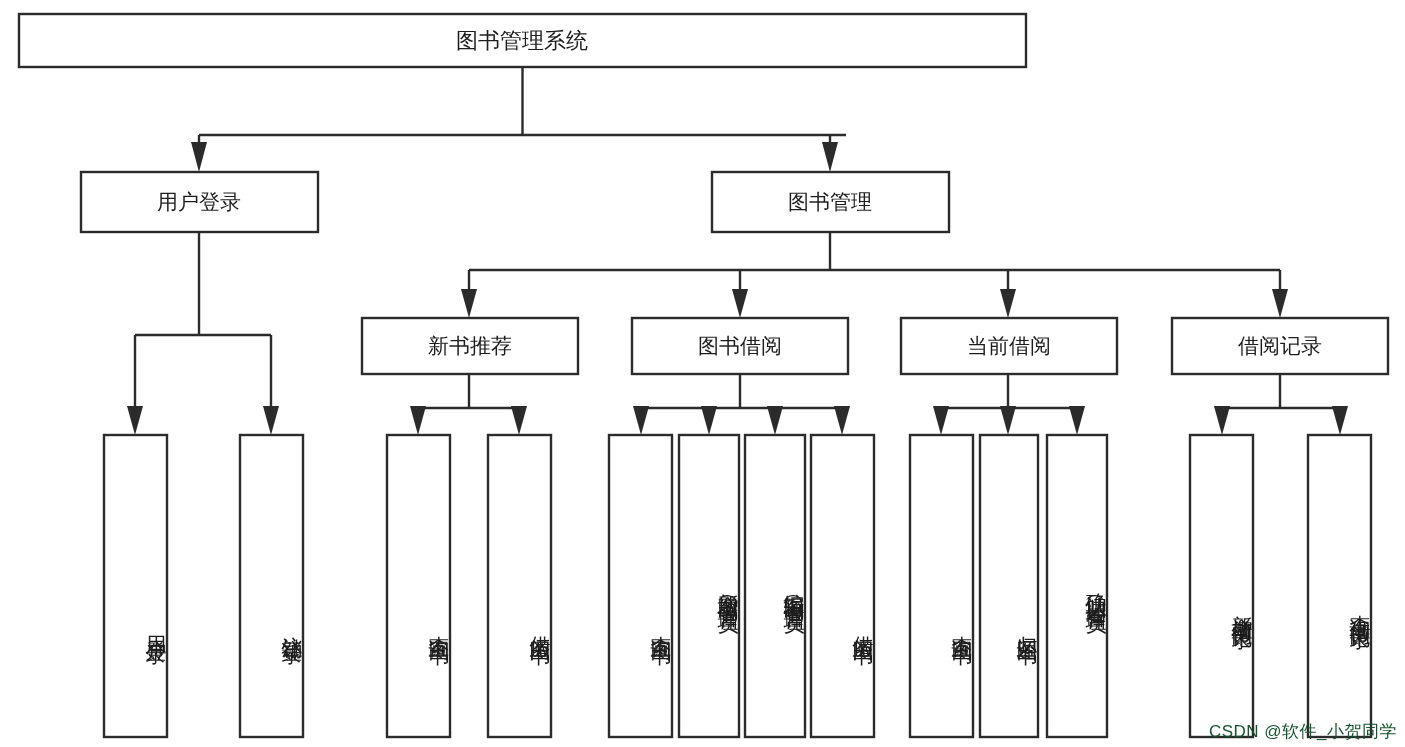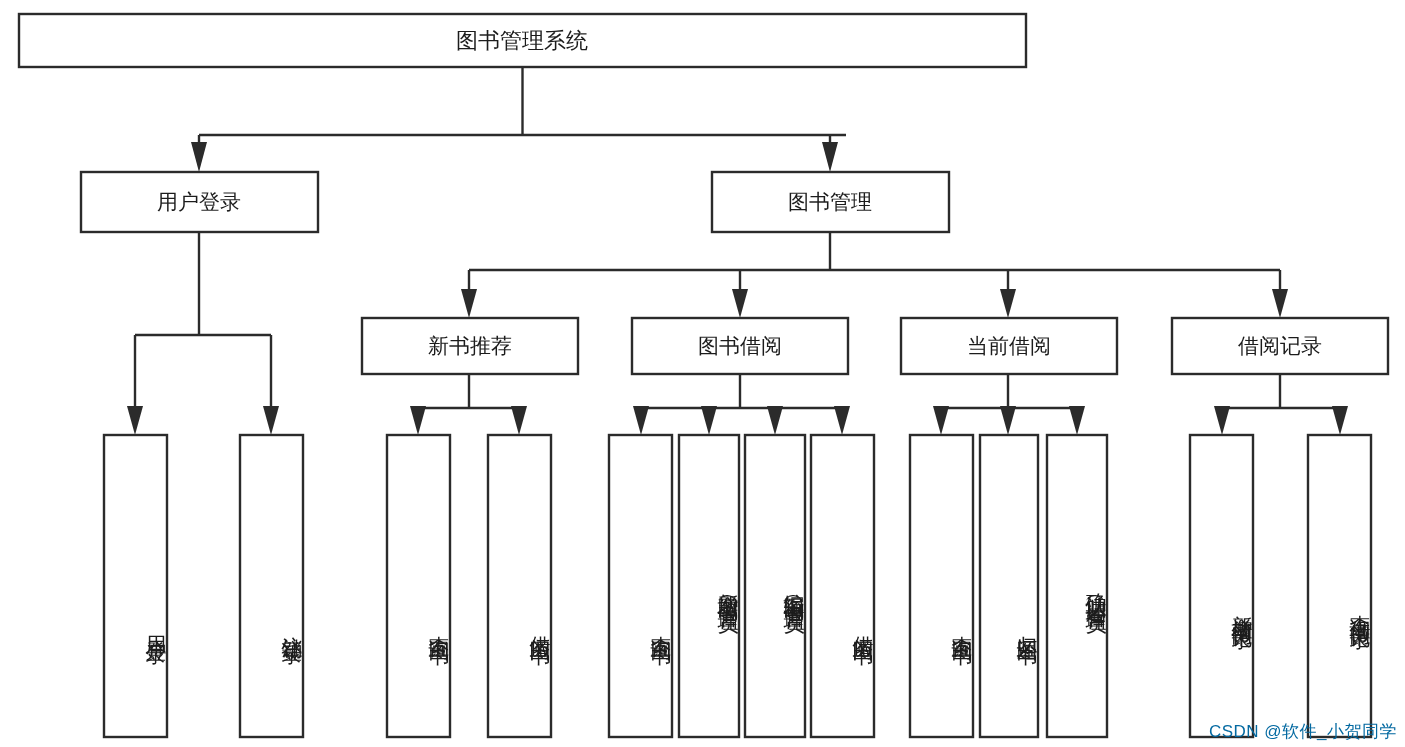--- a/index.html
+++ b/index.html
@@ -66,21 +66,21 @@
     align-items: flex-start;
     justify-content: center;
     pointer-events: none;
   }
   .watermark {
     position: absolute;
     right: 8px;
     bottom: 4px;
     font-family: "Liberation Sans", "DejaVu Sans", sans-serif;
     font-size: 17px;
-    color: #0369a1;
+    color: #14532d;
     letter-spacing: 0.5px;
     white-space: nowrap;
   }
 </style>
 </head>
 <body>
 
 <div id="diagram-root">
 
   <svg id="tree-svg" viewBox="0 0 1405 747" xmlns="http://www.w3.org/2000/svg">

